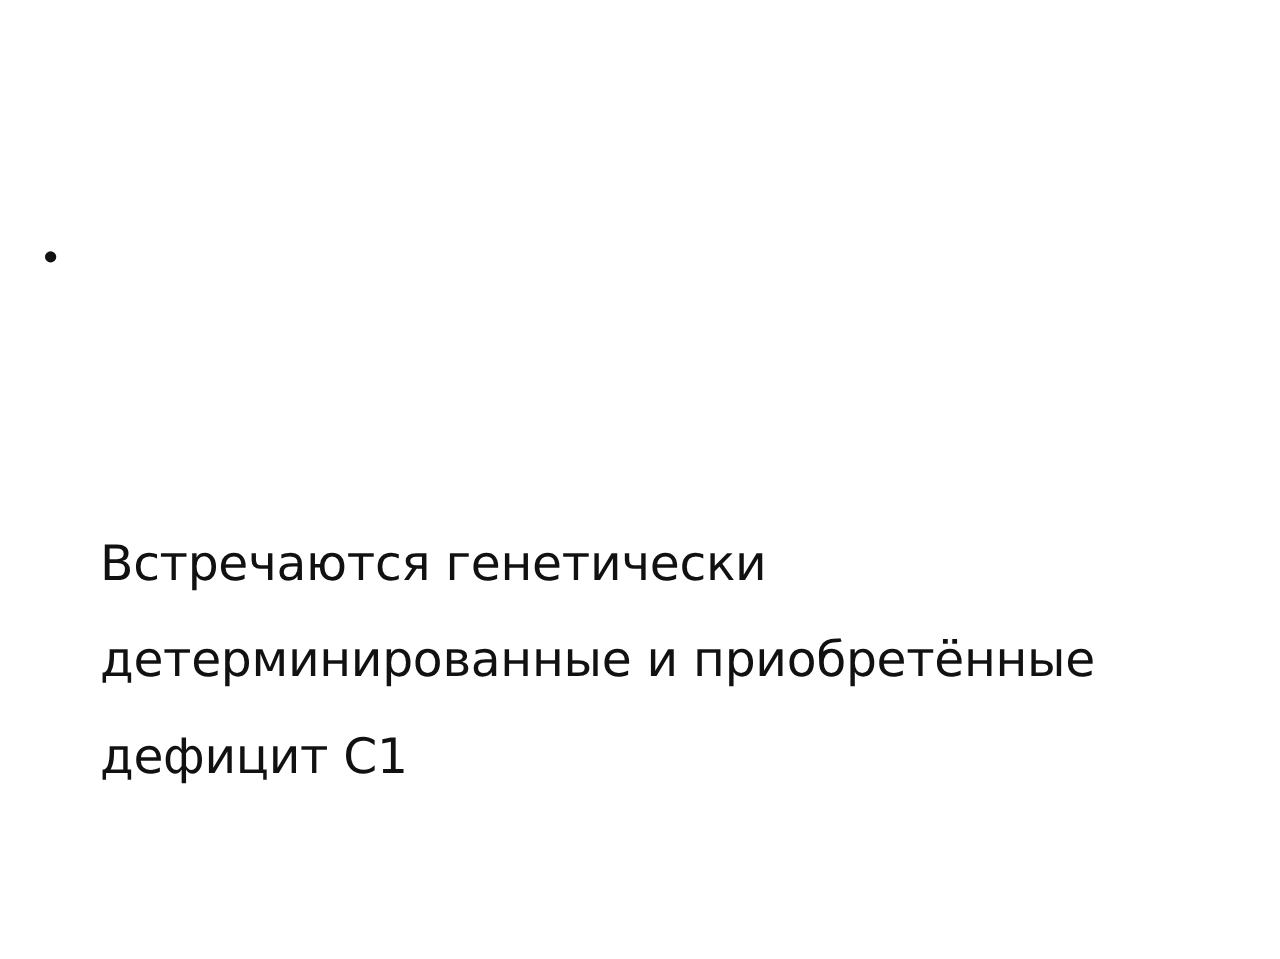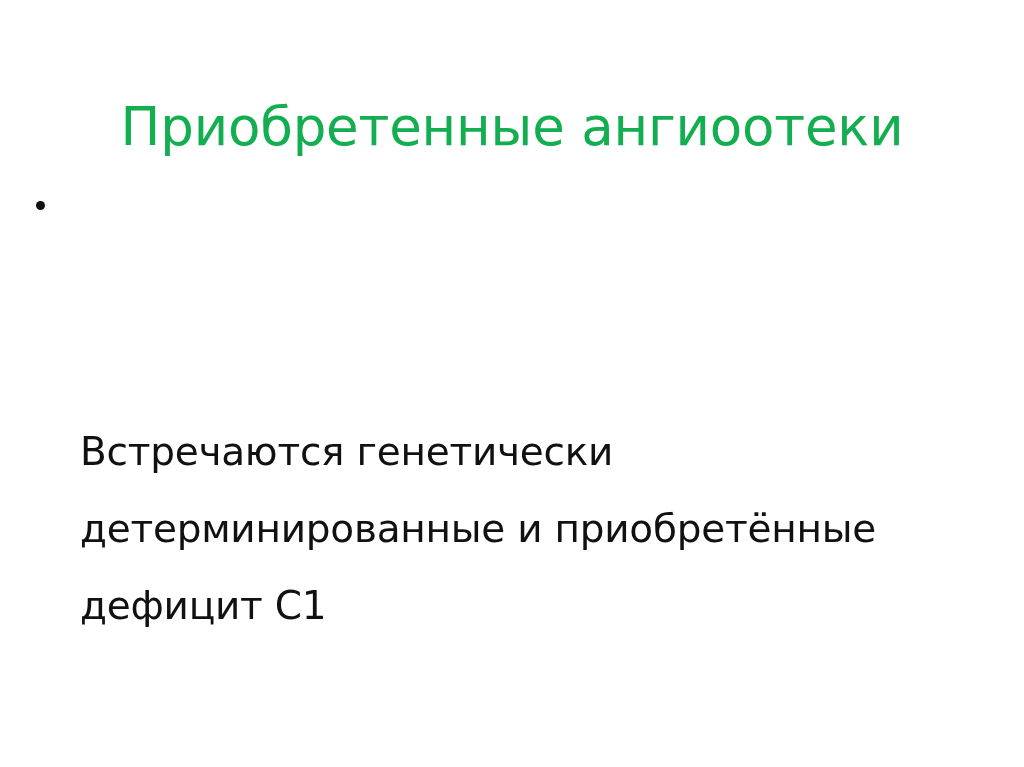--- a/index.html
+++ b/index.html
@@ -77,21 +77,20 @@
 
   .bullet-text {
     display: block;
   }
 </style>
 </head>
 <body>
 
 <div class="slide">
 
-  <h1 class="slide-title">Приобретенные ангиоотеки</h1>
 
   <ul class="bullet-list">
 
     <li class="bullet-item">
       <span class="bullet-marker"></span>
       <span class="bullet-text">Встречаются генетически детерминированные и приобретённые дефицит С1</span>
     </li>
 
     <li class="bullet-item">
       <span class="bullet-marker"></span>

